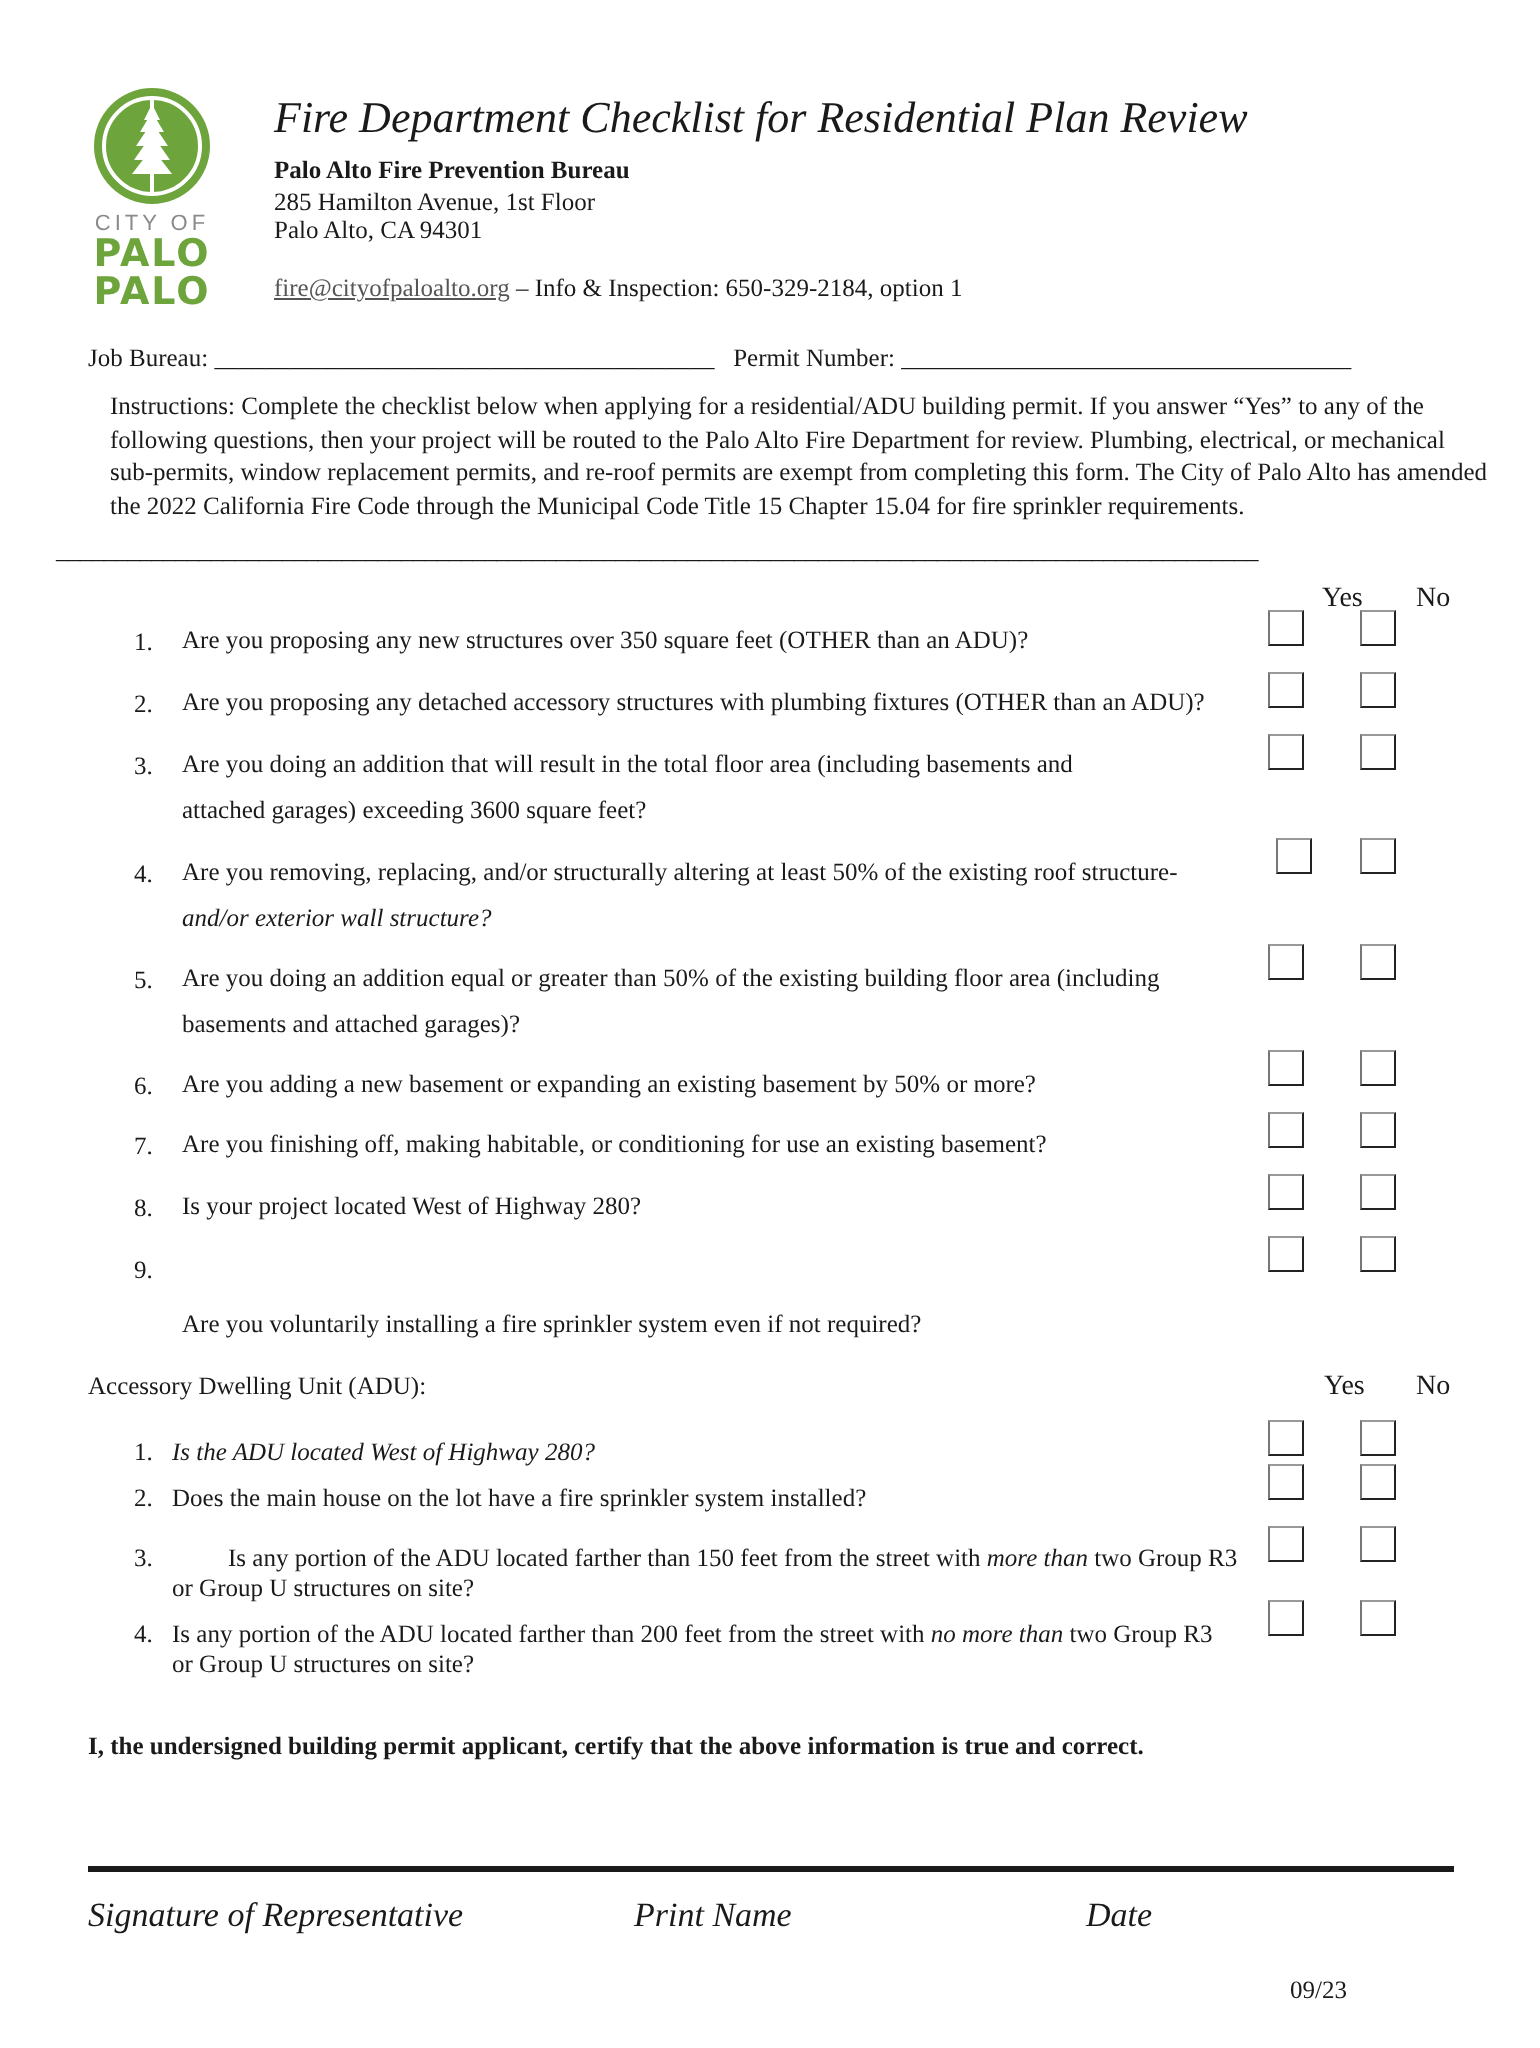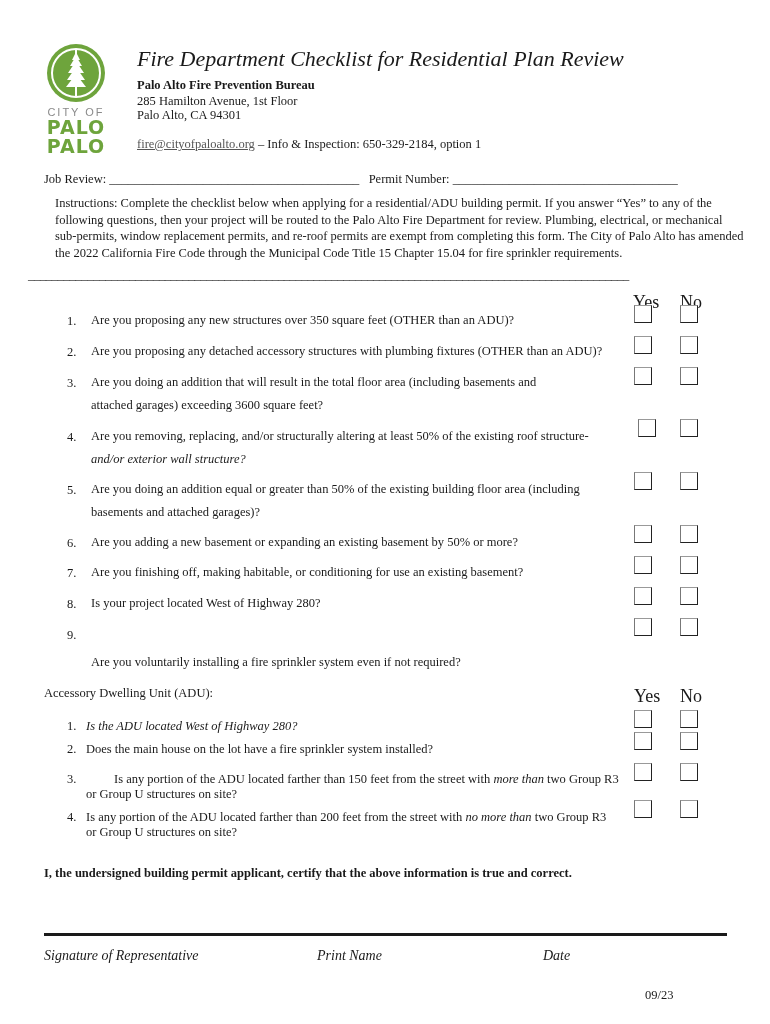--- a/index.html
+++ b/index.html
@@ -29,33 +29,33 @@
     .org-line { font-size: 12.5px; }
     .addr1 { left: 137px; top: 94px; }
     .addr2 { left: 137px; top: 108px; }
     .contact { left: 137px; top: 137px; font-size: 12.5px; text-align: center; }
     .contact a { color: #555; text-decoration: underline; }
 
     .field-row { left: 44px; top: 172px; font-size: 12.5px; white-space: pre; }
     .instructions { left: 55px; top: 195px; width: 690px; font-size: 12.5px; line-height: 16.5px; }
     .separator { left: 28px; top: 268px; font-size: 12.5px; white-space: pre; letter-spacing: -0.3px; }
 
-    .col-head { font-size: 18px; }
+    .col-head { font-size: 14px; margin-left: 28px; }
     .q-num { font-size: 12.5px; }
     .q-text { font-size: 12.5px; line-height: 27px; }
     .q-text.tight { line-height: 15px; }
     .cb {
       position: absolute; width: 18px; height: 18px; box-sizing: border-box;
       border: 1px solid #222; border-top-color: #999; border-left-color: #777;
       background: #fff; cursor: pointer;
     }
     .section-label { left: 44px; top: 686px; font-size: 12.5px; }
     .certify { left: 44px; top: 866px; font-size: 12.5px; font-weight: bold; }
     .sig-line { left: 44px; top: 933px; width: 683px; height: 3px; background: #1a1a1a; }
-    .sig-label { top: 948px; font-size: 14px; font-style: italic; }
+    .sig-label { top: 948px; font-size: 17px; font-style: italic; }
     .rev { left: 645px; top: 988px; font-size: 12.5px; }
   </style>
 </head>
 <body>
 
 <div class="abs logo">
   <div class="logo-circle">
     <svg class="logo-tree" viewBox="0 0 58 58">
       <rect x="28" y="6" width="2" height="46" fill="#ffffff"></rect>
       <polygon points="29,8 25,16 33,16" fill="#ffffff"></polygon>
@@ -71,21 +71,21 @@
 </div>
 
 <div class="abs title">Fire Department Checklist for Residential Plan Review</div>
 <div class="abs org-name">Palo Alto Fire Prevention Bureau</div>
 <div class="abs org-line addr1">285 Hamilton Avenue, 1st Floor</div>
 <div class="abs org-line addr2">Palo Alto, CA 94301</div>
 <div class="abs contact">
   <a>fire@cityofpaloalto.org</a><span> – Info &amp; Inspection: 650-329-2184, option 1</span>
 </div>
 
-<div class="abs field-row"><span>Job Review: </span><span>________________________________________</span>   <span>Permit Number: </span><span>____________________________________</span></div>
+<div class="abs field-row"><span>Job Bureau: </span><span>________________________________________</span>   <span>Permit Number: </span><span>____________________________________</span></div>
 
 <div class="abs instructions">Instructions:  Complete the checklist below when applying for a residential/ADU building permit.  If you answer “Yes” to any of the following questions, then your project will be routed to the Palo Alto Fire Department for review.  Plumbing, electrical, or mechanical sub-permits, window replacement permits, and re-roof permits are exempt from completing this form.  The City of Palo Alto has amended the 2022 California Fire Code through the Municipal Code Title 15 Chapter 15.04 for fire sprinkler requirements.</div>
 <div class="abs separator">_____________________________________________________________________________________________________</div>
 
 <div class="abs col-head" style="left:633px; top:292px;">Yes</div>
 <div class="abs col-head" style="left:680px; top:292px;">No</div>
 
 <div class="abs q-num" style="left:67px; top:314px;">1.</div>
 <div class="abs q-text" style="left:91px; top:307px;">Are you proposing any new structures over 350 square feet (OTHER than an ADU)?</div>
 <div class="cb" style="left:634px; top:305px;"></div>

